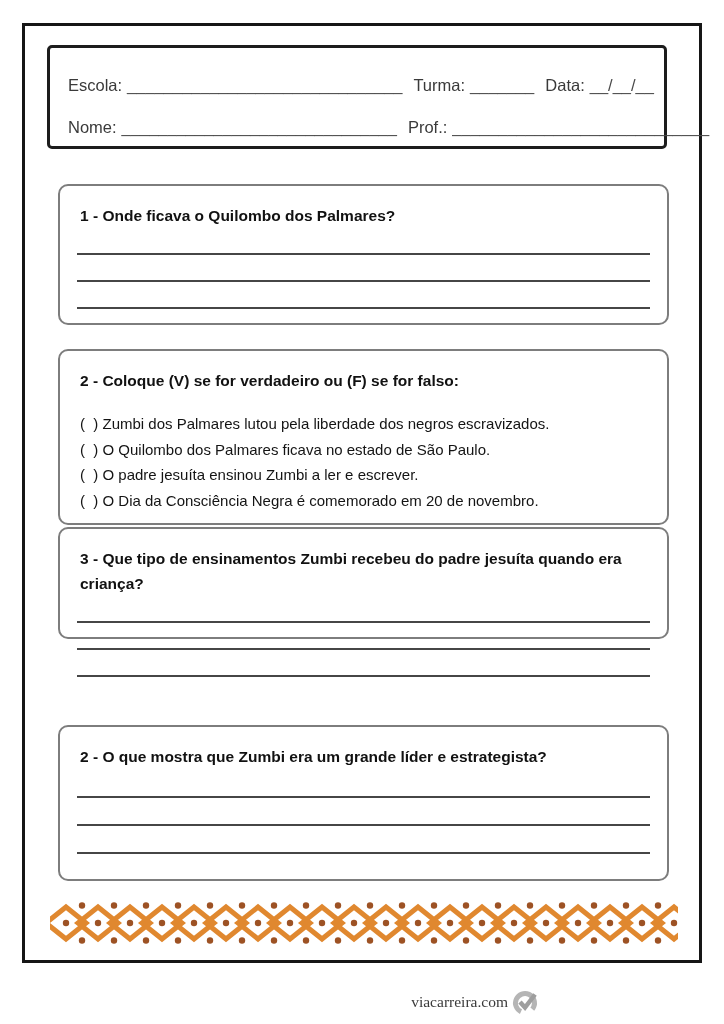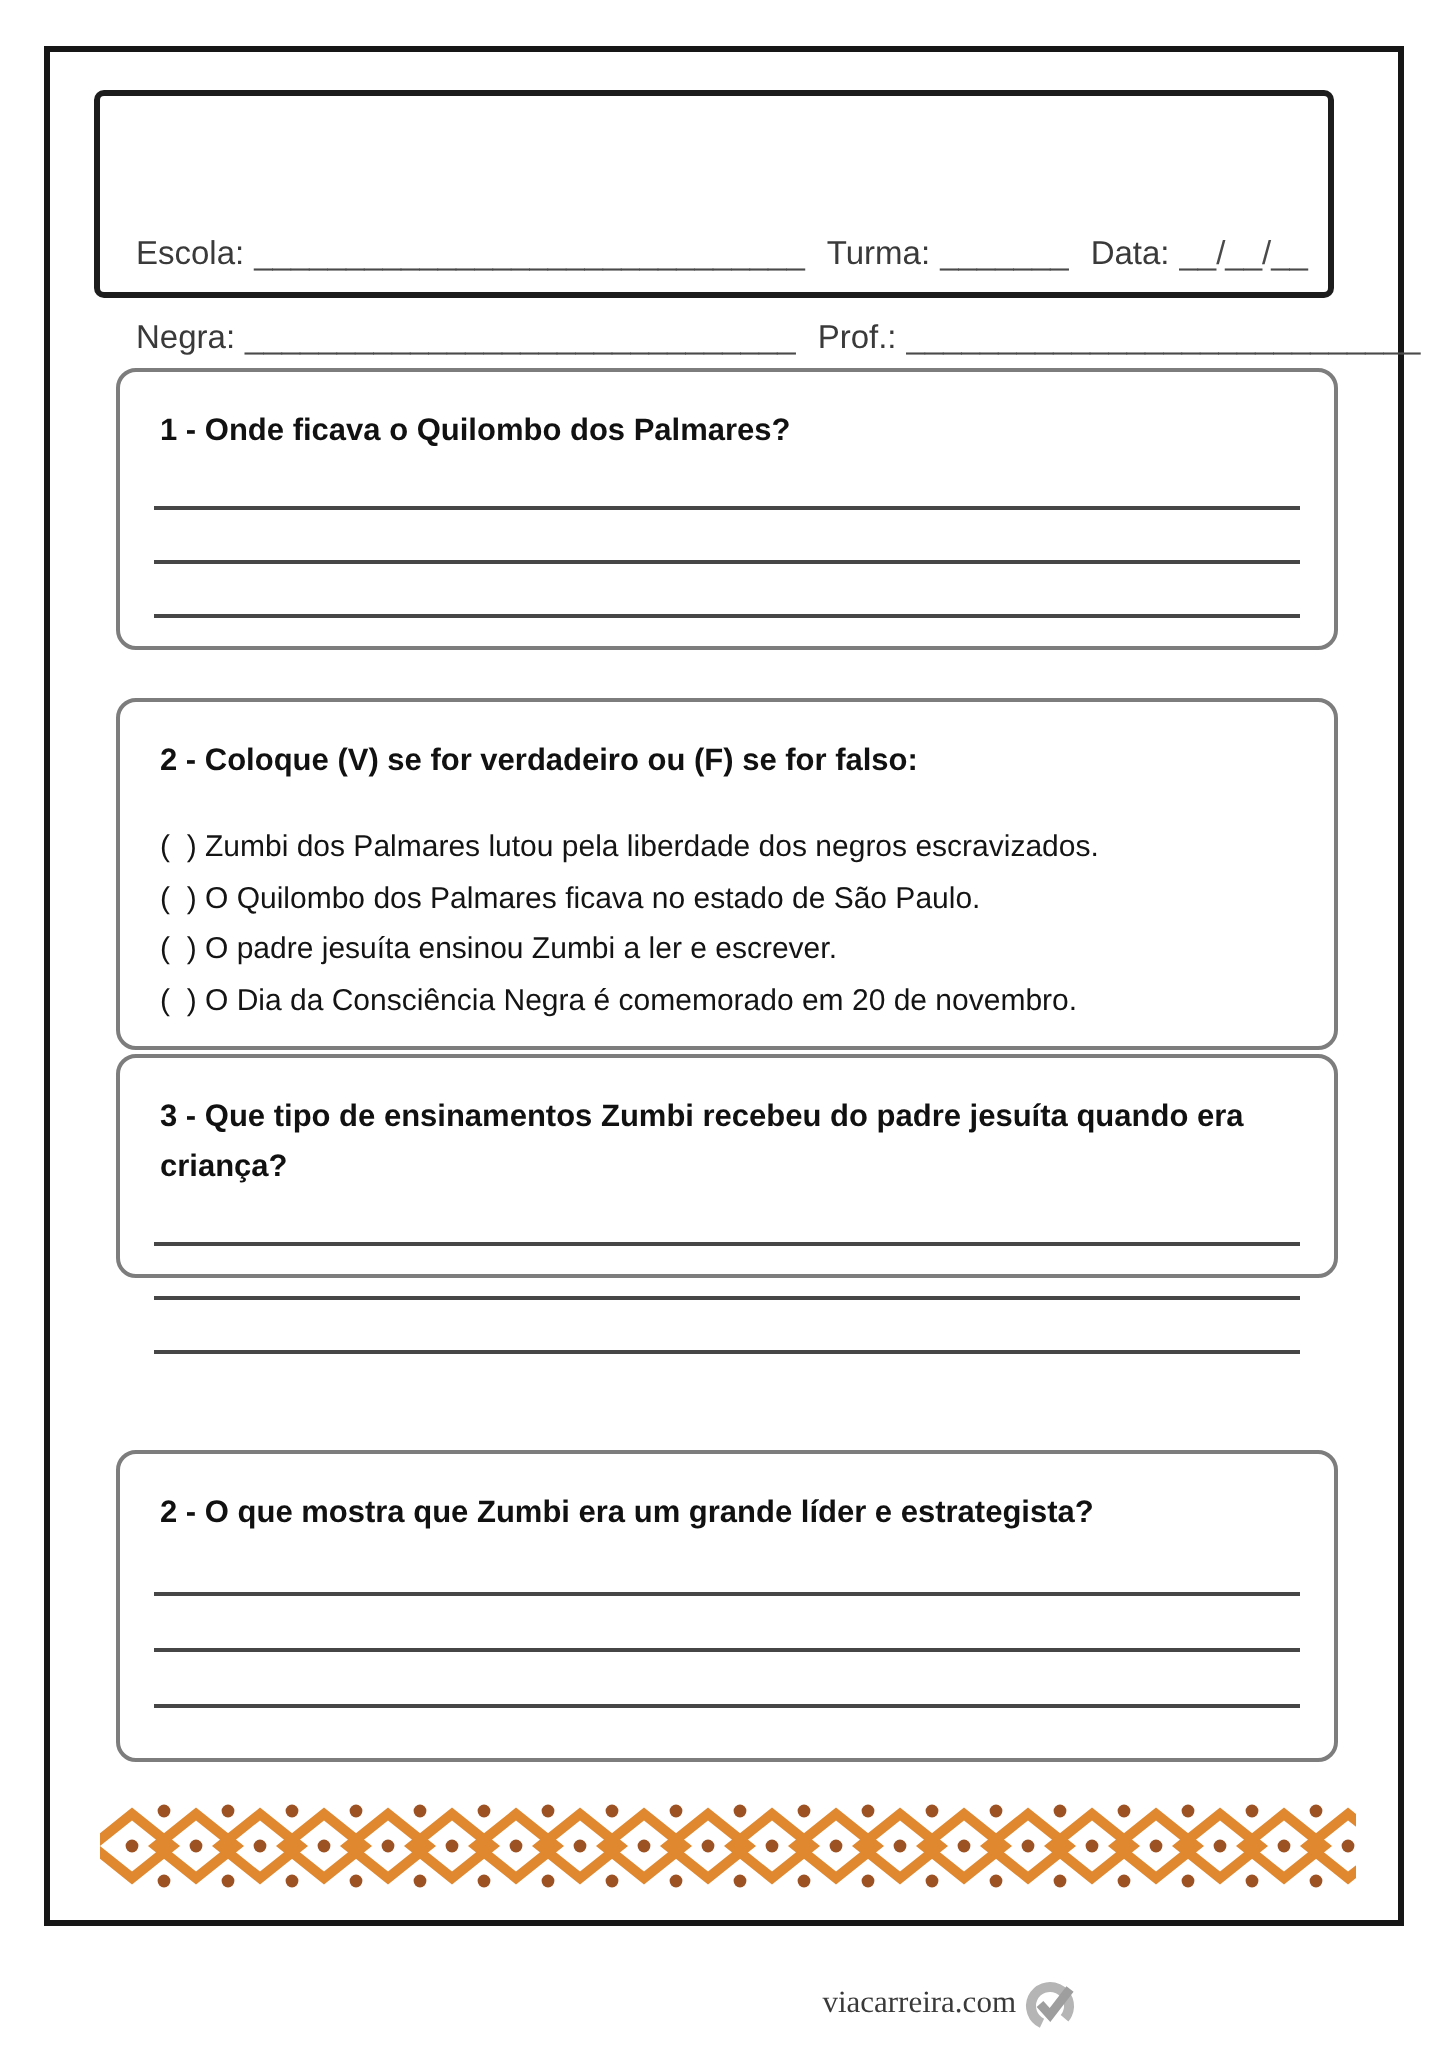--- a/index.html
+++ b/index.html
@@ -31,21 +31,20 @@
   }
   .header-row {
     position: absolute;
     left: 18px; right: 14px;
     display: flex;
     align-items: baseline;
     gap: 11px;
     font-size: 16.5px;
     color: #3a3a3a;
     white-space: nowrap;
-    margin-top: 42px;
   }
   .header-row.row1 { top: 28px; }
   .header-row.row2 { top: 70px; }
   .header-group { display: flex; align-items: baseline; gap: 5px; }
   .blank { color: #4a4a4a; letter-spacing: 0; }
 
   
   .question-box {
     position: absolute;
     left: 33px;
@@ -127,21 +126,21 @@
         <span>Turma:</span>
         <span class="blank">_______</span>
       </span>
       <span class="header-group">
         <span>Data:</span>
         <span class="blank">__/__/__</span>
       </span>
     </div>
     <div class="header-row row2">
       <span class="header-group">
-        <span>Negra:</span>
+        <span>Nome:</span>
         <span class="blank">______________________________</span>
       </span>
       <span class="header-group">
         <span>Prof.:</span>
         <span class="blank">____________________________</span>
       </span>
     </div>
   </div>
 
   <div class="question-box q1">

